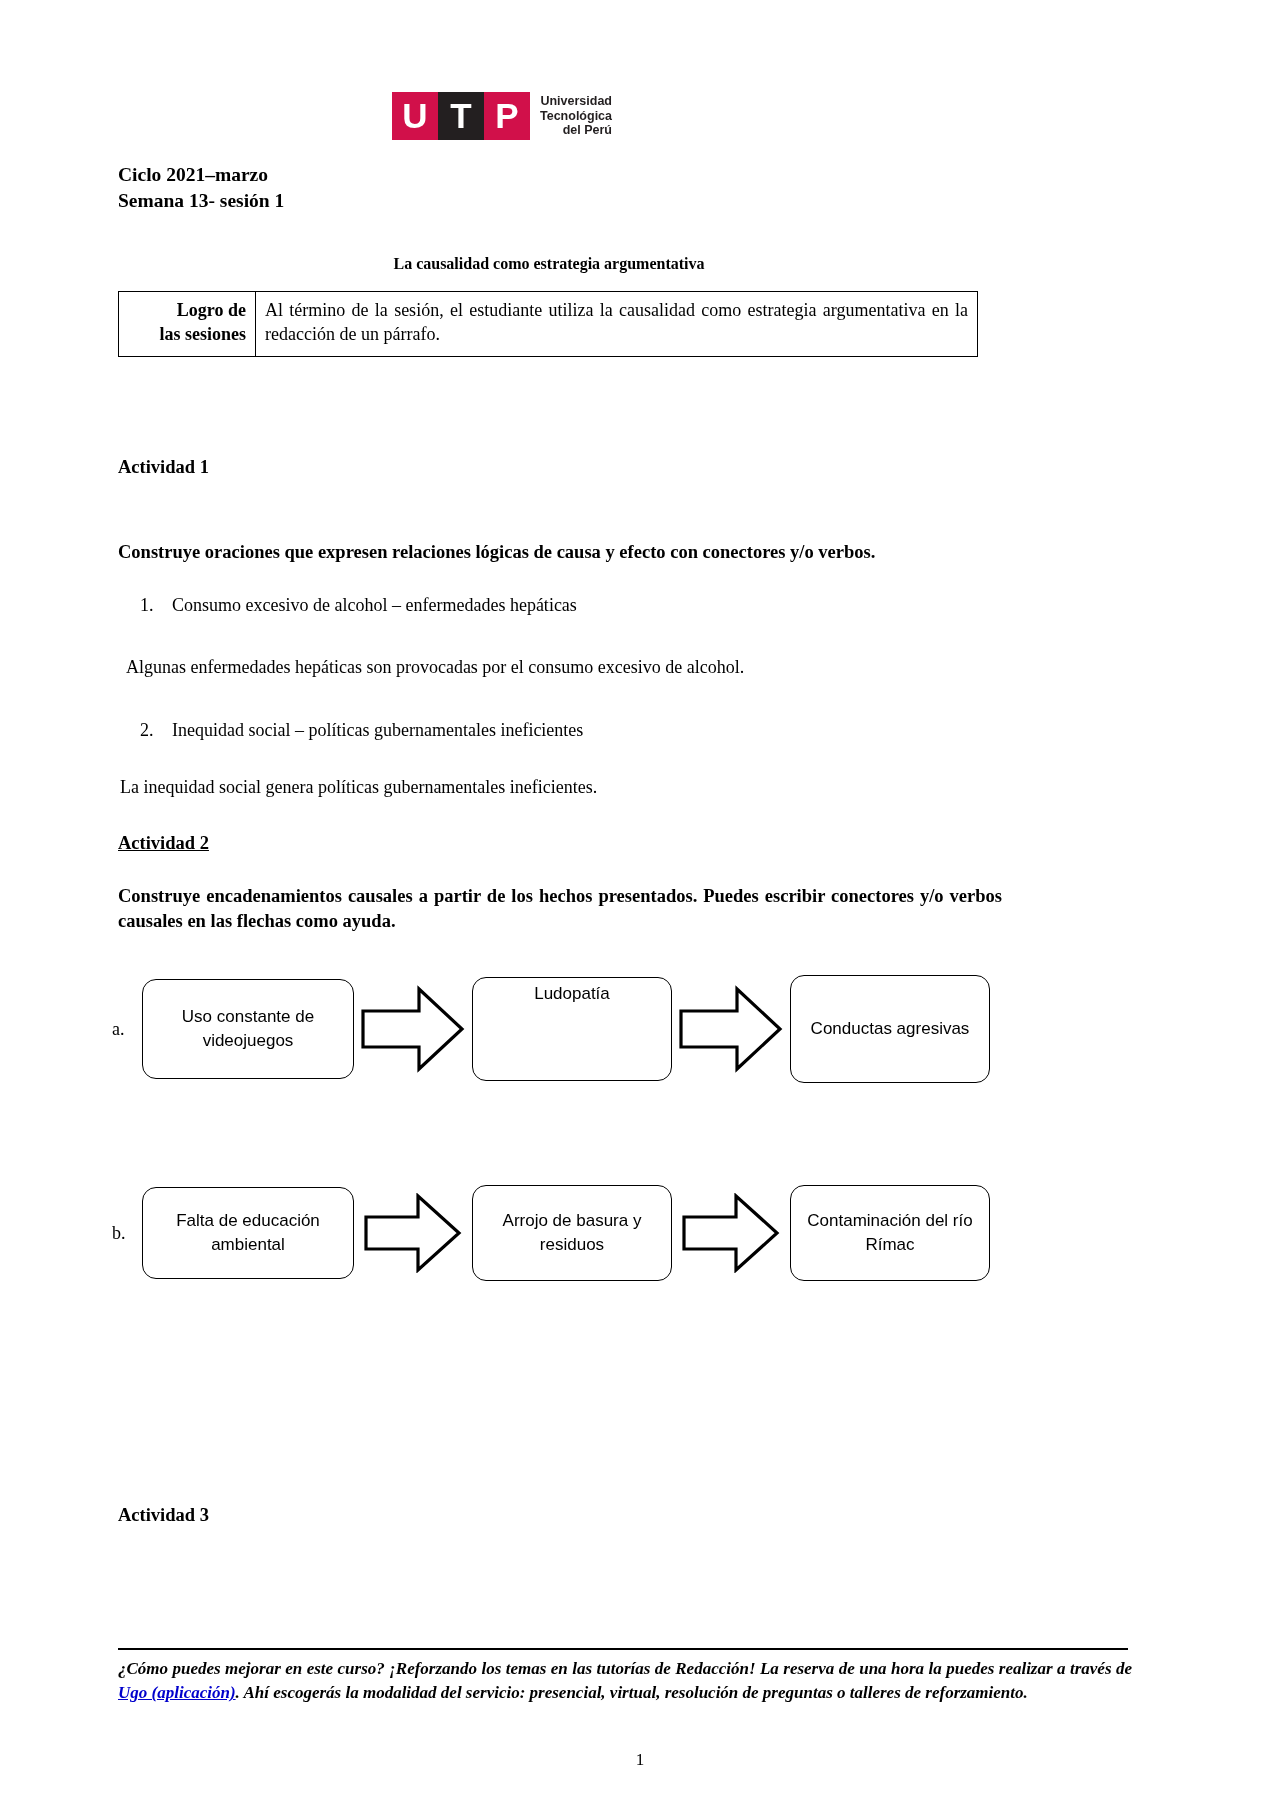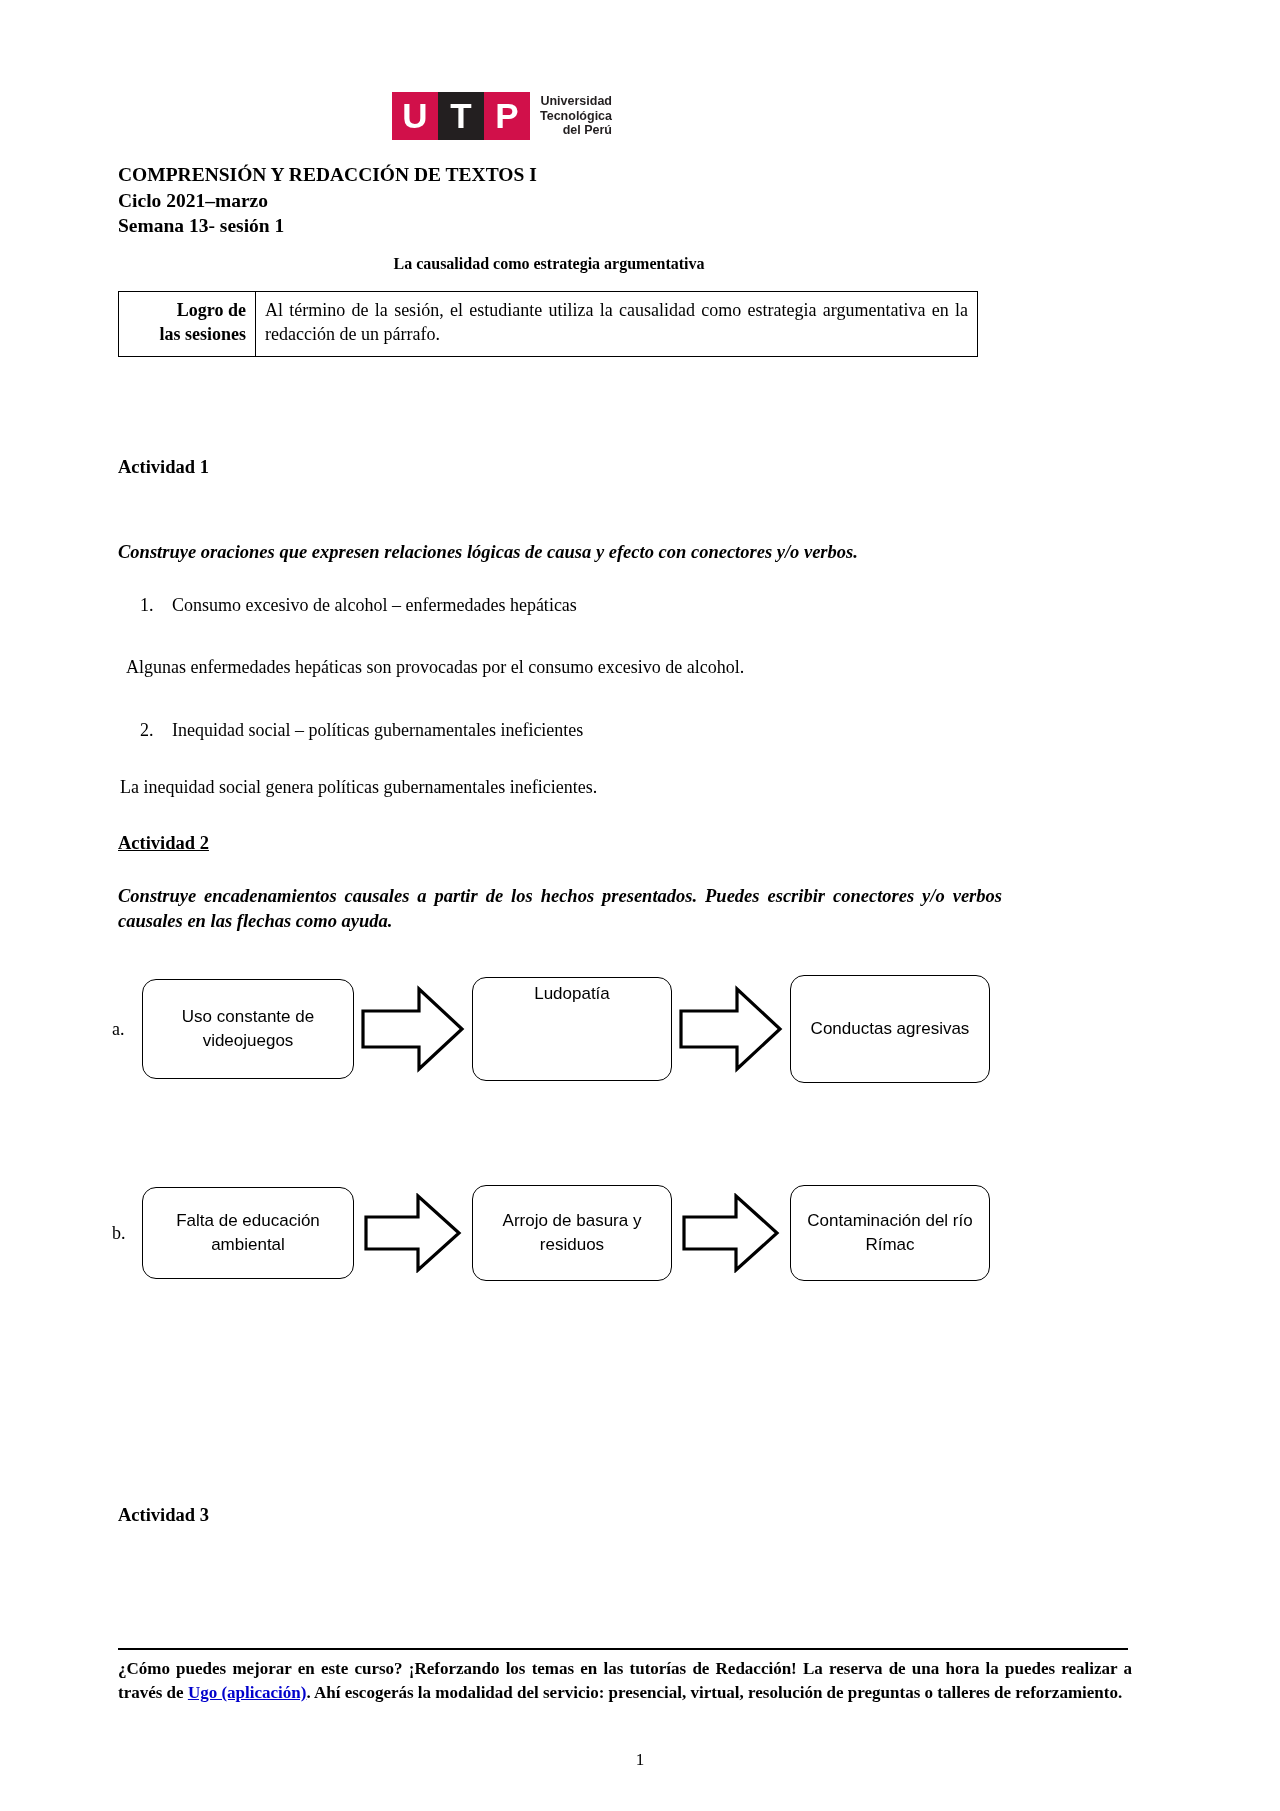--- a/index.html
+++ b/index.html
@@ -116,21 +116,20 @@
     font-weight: bold;
     font-size: 18.5px;
   }
   .instruction {
     left: 118px;
     width: 884px;
     font-weight: bold;
     font-size: 18.5px;
     text-align: justify;
     line-height: 1.36;
-    font-style: italic;
   }
   .numbered {
     left: 140px;
     font-size: 18px;
     display: flex;
     gap: 16px;
   }
   .numbered .num { width: 16px; }
   .answer {
     left: 120px;
@@ -190,20 +189,21 @@
     left: 118px;
     top: 1648px;
     width: 1010px;
     border-top: 2.2px solid #000;
   }
   .footer-text {
     position: absolute;
     left: 118px;
     top: 1657px;
     width: 1014px;
+    font-style: italic;
     font-weight: bold;
     font-size: 17px;
     line-height: 1.42;
     text-align: justify;
   }
   .footer-link {
     color: #0000CC;
     text-decoration: underline;
   }
   .page-number {
@@ -225,21 +225,20 @@
       <div class="logo-tile red">U</div>
       <div class="logo-tile dark">T</div>
       <div class="logo-tile red">P</div>
     </div>
     <div class="logo-name">Universidad
 Tecnológica
 del Perú</div>
   </div>
 
   <div class="doc-head">
-    <div>COMPRENSIÓN Y REDACCIÓN DE TEXTOS I</div>
     <div>Ciclo 2021–marzo</div>
     <div>Semana 13- sesión 1</div>
   </div>
 
   <div class="session-title">La causalidad como estrategia argumentativa</div>
 
   <table class="logro-table">
     <tbody>
         <tr>
       <td class="logro-label">Logro de

